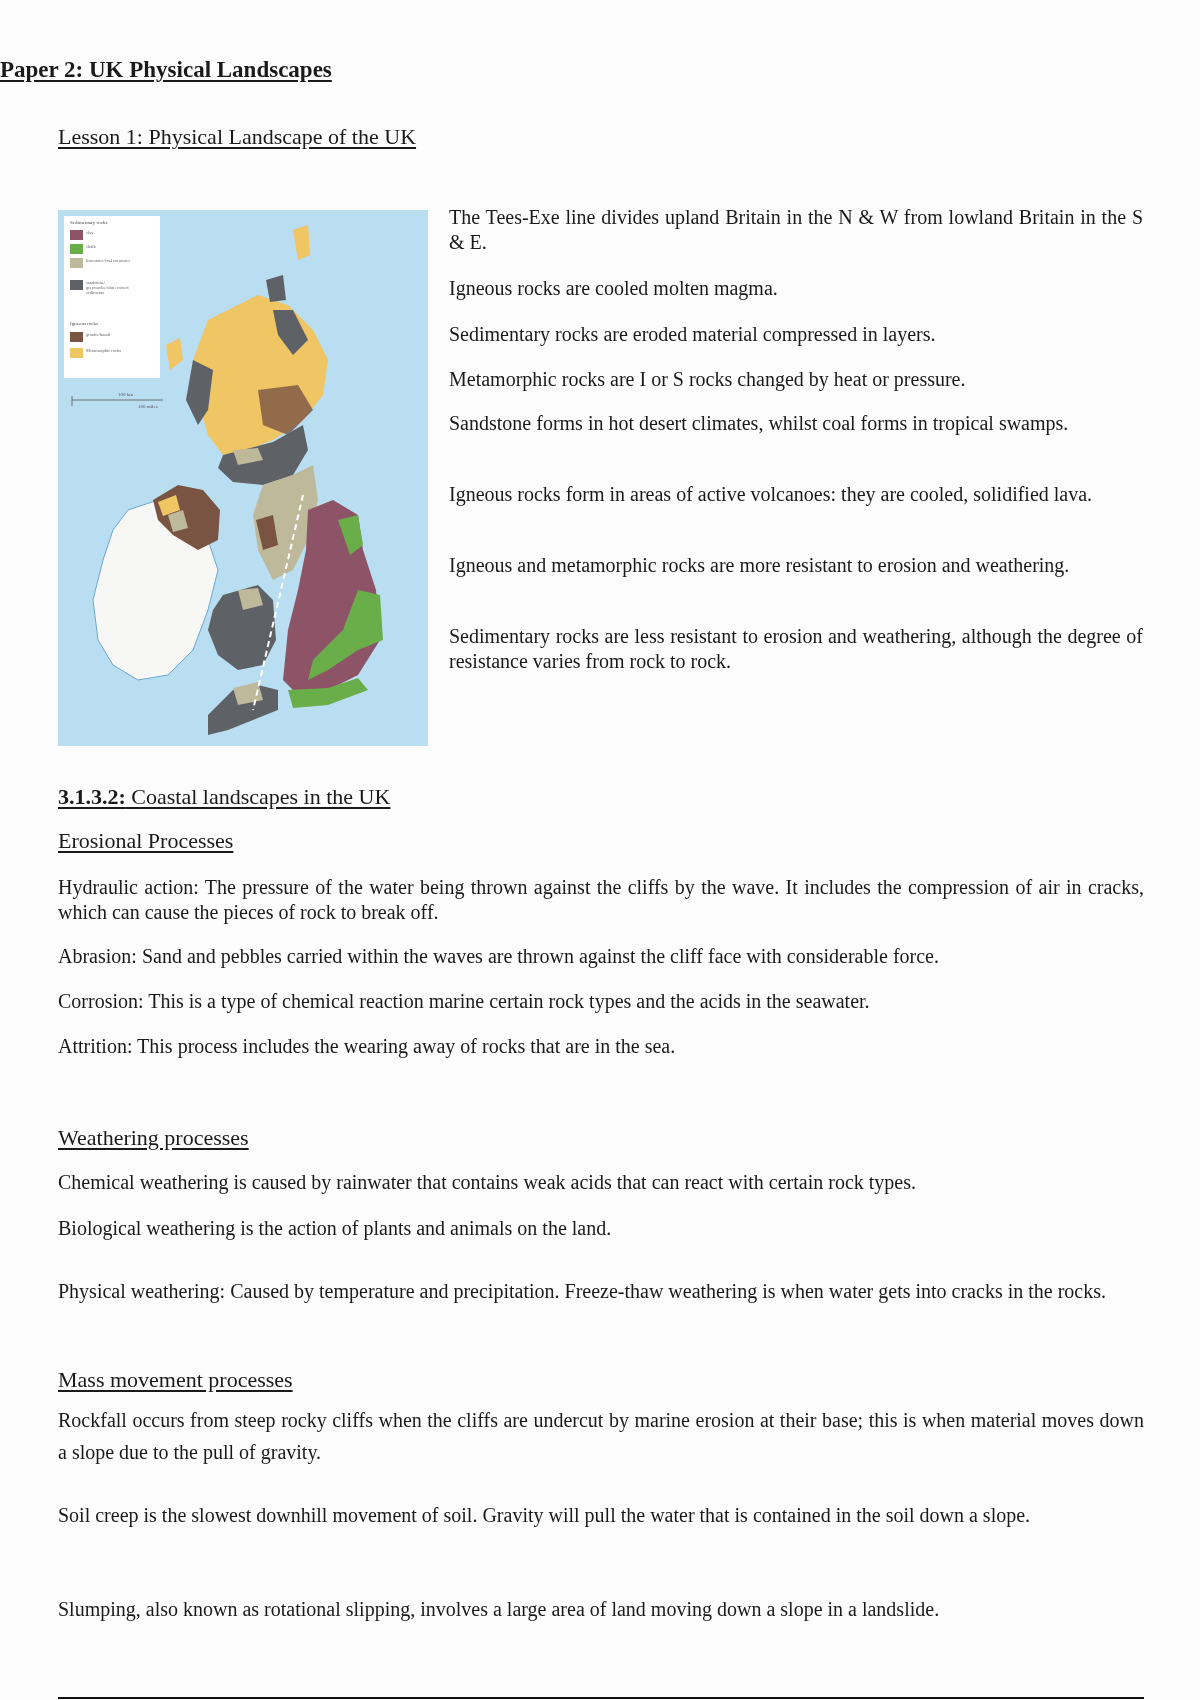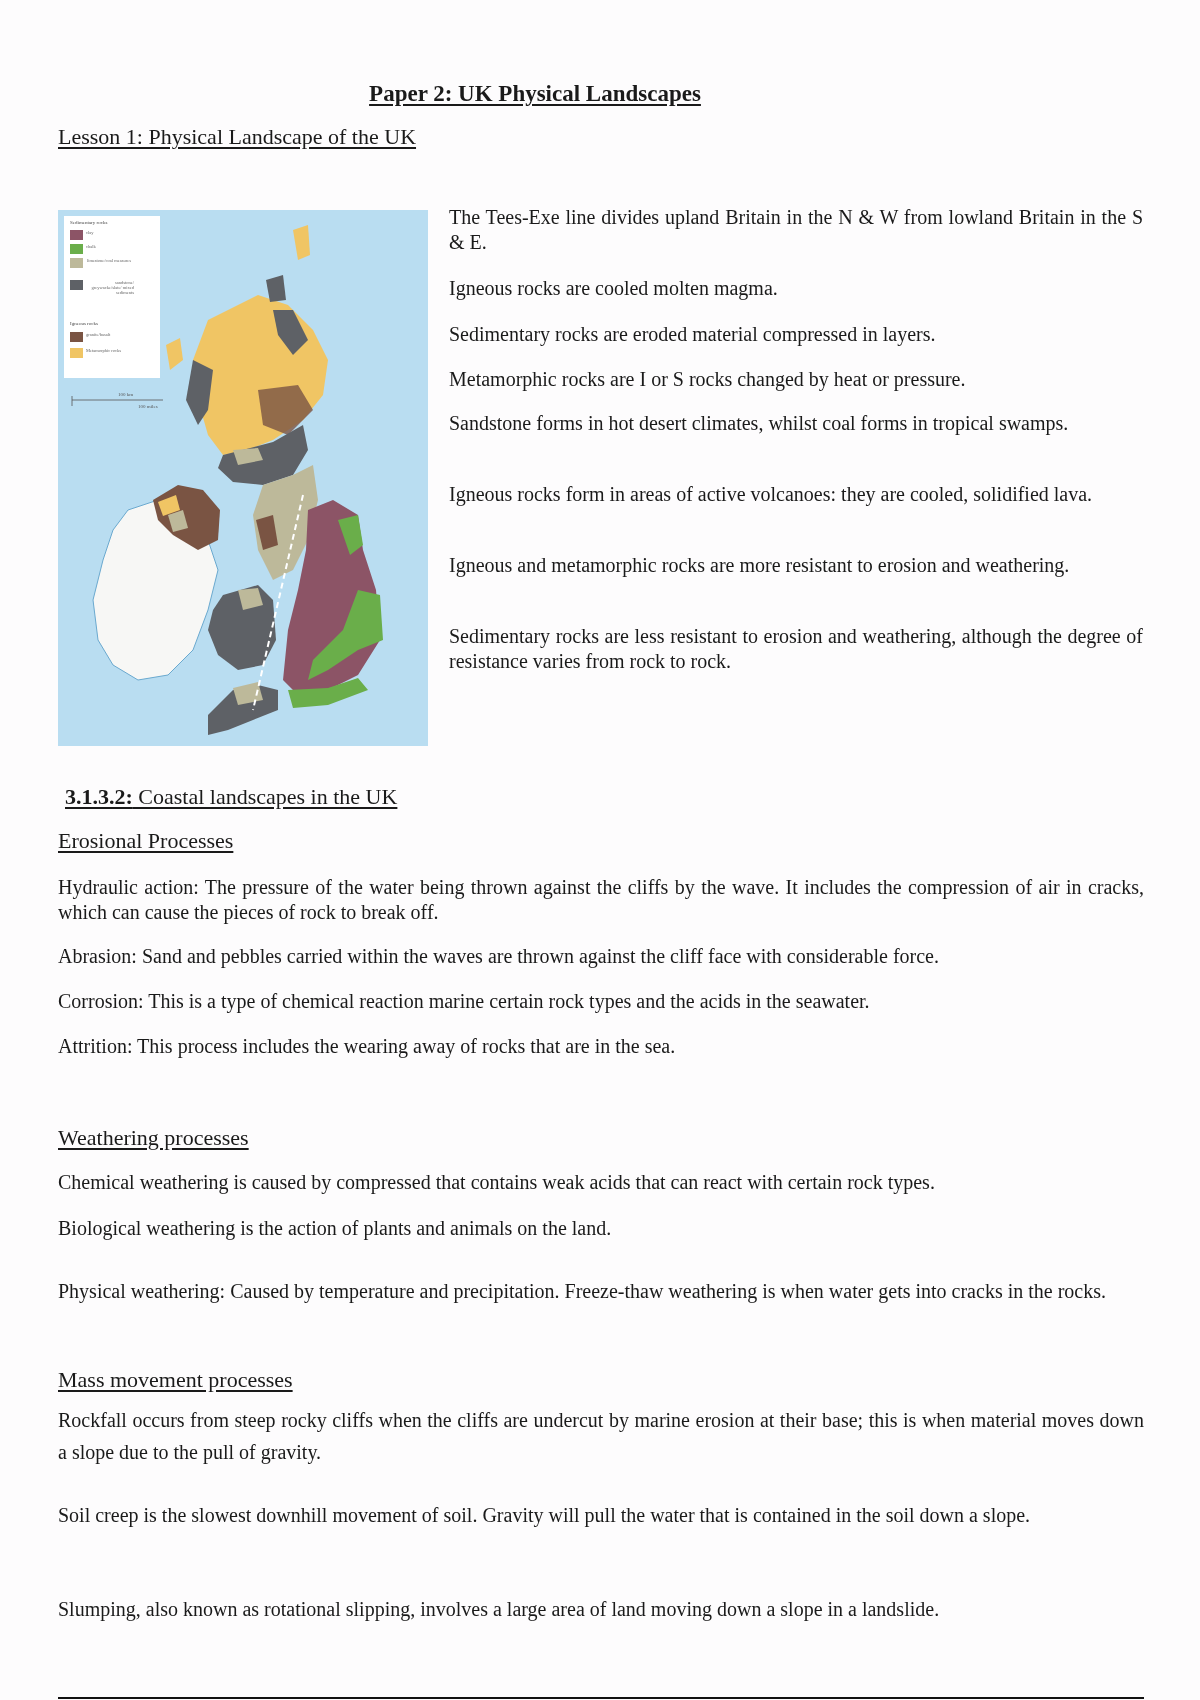--- a/index.html
+++ b/index.html
@@ -1,21 +1,21 @@
 <!DOCTYPE html>
 <html><head>
 <meta charset="utf-8">
 <style>
   html, body { margin:0; padding:0; }
   body { width:1200px; height:1700px; background:#fdfcfd; position:relative; overflow:hidden;
          font-family:"Liberation Serif", serif; color:#1a1a1a; }
-  .abs { position:absolute;text-align:right; }
+  .abs { position:absolute; }
   .t { font-size:22px; line-height:26px; white-space:nowrap; }
   .u { text-decoration:underline; text-underline-offset:3px; }
-  .title { font-weight:bold; font-size:23px; left:0; width:1070px; text-align:center; top:57px;margin-top:24px; }
+  .title { font-weight:bold; font-size:23px; left:0; width:1070px; top:57px; }
   .just { text-align:justify; text-align-last:left; white-space:normal; font-size:20px; line-height:25px; }
   .full { left:58px; width:1086px; }
   .rc { left:449px; width:694px; }
   .map { left:58px; top:210px; width:370px; height:536px; background:#b9ddf1; overflow:hidden; }
   .legend { position:absolute; left:6px; top:6px; width:96px; height:162px; background:#fff; font-size:4.5px; color:#666; }
   .lg-row { position:absolute; left:6px; display:flex; align-items:flex-start; gap:3px; }
   .sw { width:13px; height:10px; display:inline-block; }
   .lg-h { position:absolute; left:6px; font-size:5px; color:#444; }
   .rule { left:58px; width:1086px; top:1697px; height:2px; background:#111; }
 </style>
@@ -99,30 +99,30 @@
 
 <div class="abs t just rc" style="top:205px">The Tees-Exe line divides upland Britain in the N &amp; W from lowland Britain in the S &amp; E.</div>
 <div class="abs t just rc" style="top:276px">Igneous rocks are cooled molten magma.</div>
 <div class="abs t just rc" style="top:322px">Sedimentary rocks are eroded material compressed in layers.</div>
 <div class="abs t just rc" style="top:367px">Metamorphic rocks are I or S rocks changed by heat or pressure.</div>
 <div class="abs t just rc" style="top:411px">Sandstone forms in hot desert climates, whilst coal forms in tropical swamps.</div>
 <div class="abs t just rc" style="top:482px">Igneous rocks form in areas of active volcanoes: they are cooled, solidified lava.</div>
 <div class="abs t just rc" style="top:553px">Igneous and metamorphic rocks are more resistant to erosion and weathering.</div>
 <div class="abs t just rc" style="top:624px">Sedimentary rocks are less resistant to erosion and weathering, although the degree of resistance varies from rock to rock.</div>
 
-<div class="abs t u" style="left:65px;top:784px;"><b>3.1.3.2:</b><span> Coastal landscapes in the UK</span></div>
+<div class="abs t u" style="left:58px;top:784px;"><b>3.1.3.2:</b><span> Coastal landscapes in the UK</span></div>
 <div class="abs t u" style="left:58px;top:828px;">Erosional Processes</div>
 
 <div class="abs t just full" style="top:875px">Hydraulic action: The pressure of the water being thrown against the cliffs by the wave. It includes the compression of air in cracks, which can cause the pieces of rock to break off.</div>
 <div class="abs t just full" style="top:944px">Abrasion: Sand and pebbles carried within the waves are thrown against the cliff face with considerable force.</div>
 <div class="abs t just full" style="top:989px">Corrosion: This is a type of chemical reaction marine certain rock types and the acids in the seawater.</div>
 <div class="abs t just full" style="top:1034px">Attrition: This process includes the wearing away of rocks that are in the sea.</div>
 
 <div class="abs t u" style="left:58px;top:1125px;">Weathering processes</div>
-<div class="abs t just full" style="top:1170px">Chemical weathering is caused by compressed that contains weak acids that can react with certain rock types.</div>
+<div class="abs t just full" style="top:1170px">Chemical weathering is caused by rainwater that contains weak acids that can react with certain rock types.</div>
 <div class="abs t just full" style="top:1216px">Biological weathering is the action of plants and animals on the land.</div>
 <div class="abs t just full" style="top:1275px;line-height:32px">Physical weathering: Caused by temperature and precipitation. Freeze-thaw weathering is when water gets into cracks in the rocks.</div>
 
 <div class="abs t u" style="left:58px;top:1339px;margin-top:28px;">Mass movement processes</div>
 <div class="abs t just full" style="top:1404px;line-height:32px">Rockfall occurs from steep rocky cliffs when the cliffs are undercut by marine erosion at their base; this is when material moves down a slope due to the pull of gravity.</div>
 <div class="abs t just full" style="top:1499px;line-height:32px">Soil creep is the slowest downhill movement of soil. Gravity will pull the water that is contained in the soil down a slope.</div>
 <div class="abs t just full" style="top:1597px">Slumping, also known as rotational slipping, involves a large area of land moving down a slope in a landslide.</div>
 
 <div class="abs rule"></div>
 

